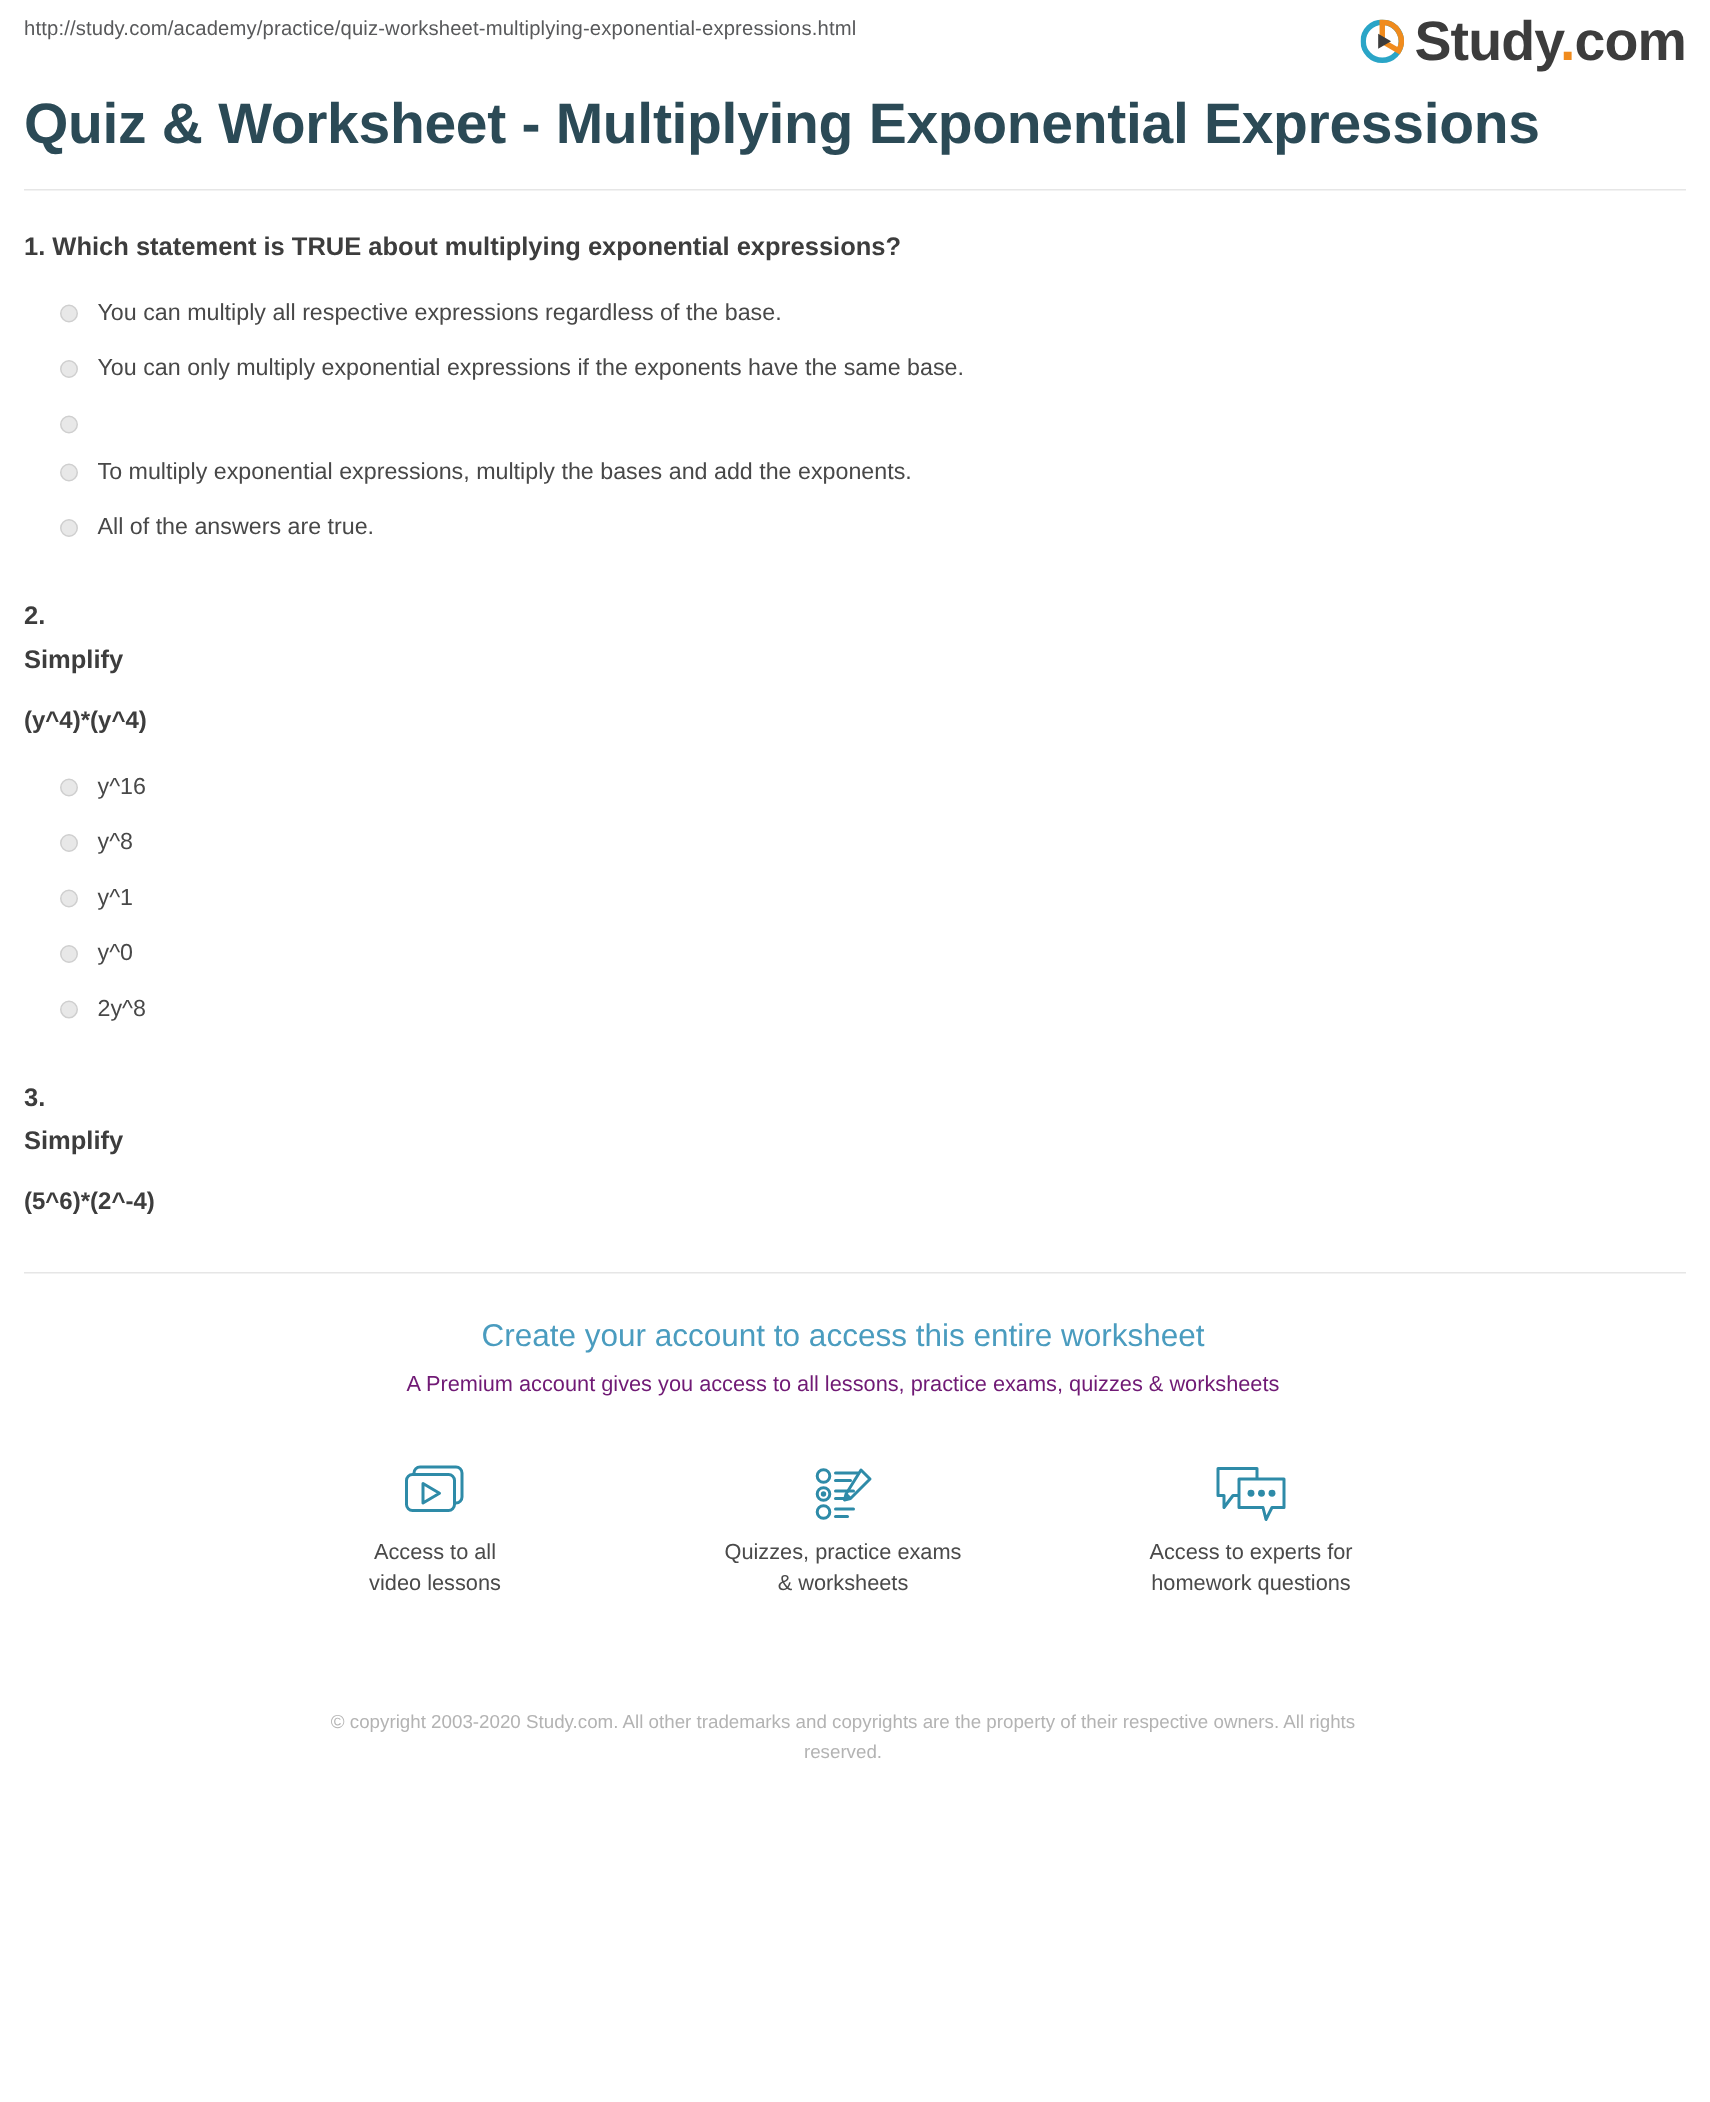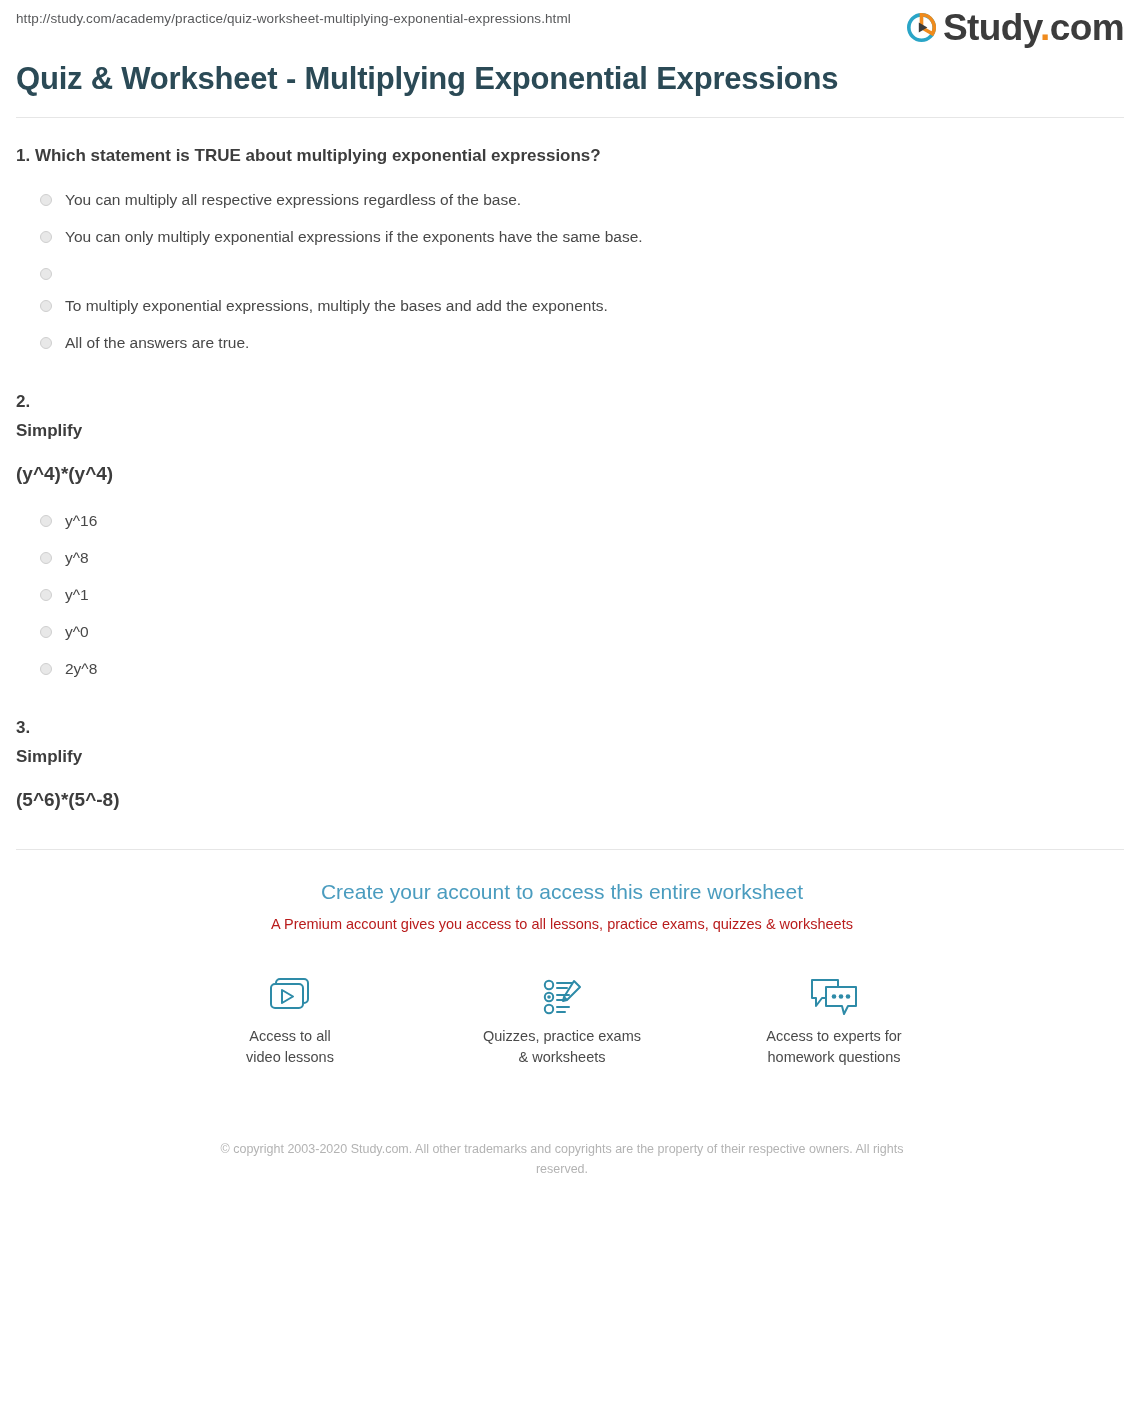--- a/index.html
+++ b/index.html
@@ -48,21 +48,21 @@
   }
   .brand-text .dot { color: #f08b1d; }
   .brand-text .tld { color: #3c3c3c; }
 
   
   .title-wrap {
     padding: 12px 16px 0 16px;
   }
   h1.page-title {
     margin: 0;
-    font-size: 31px;
+    font-size: 38px;
     font-weight: 700;
     color: #2b4a56;
     letter-spacing: -0.2px;
     line-height: 1.25;
   }
   .title-rule {
     margin: 18px 0 0 0;
     border: 0;
     border-top: 1px solid #e6e6e6;
   }
@@ -82,21 +82,21 @@
     margin: 0;
   }
   .q-stacked-line {
     font-size: 17px;
     font-weight: 700;
     color: #3d3d3d;
     line-height: 1.7;
     margin: 0;
   }
   .q-expression {
-    font-size: 19px;
+    font-size: 16px;
     font-weight: 700;
     color: #3d3d3d;
     line-height: 1.6;
     margin: 13px 0 0 0;
   }
   .options {
     list-style: none;
     margin: 14px 0 0 0;
     padding: 0;
   }
@@ -134,21 +134,21 @@
   .cta-heading {
     font-size: 21px;
     color: #4a9cbf;
     line-height: 1.3;
     margin: 0;
     text-decoration: none;
     display: block;
   }
   .cta-sub {
     font-size: 14.5px;
-    color: #b91c1c;
+    color: #701a75;
     margin: 9px 0 0 0;
     line-height: 1.4;
   }
   .feature-row {
     display: flex;
     justify-content: center;
     align-items: flex-start;
     gap: 72px;
     margin-top: 34px;
   }
@@ -252,21 +252,21 @@
       <li class="option-row">
         <span class="radio-dot"></span>
         <span class="option-label">2y^8</span>
       </li>
     </ul>
   </div>
 
   <div class="question-block">
     <p class="q-stacked-line">3.</p>
     <p class="q-stacked-line">Simplify</p>
-    <p class="q-expression">(5^6)*(5^-8)</p>
+    <p class="q-expression">(5^6)*(2^-4)</p>
   </div>
 
 </div>
 
 <hr class="footer-rule">
 
 <div class="cta-section">
   <a href="#" class="cta-heading">Create your account to access this entire worksheet</a>
   <p class="cta-sub">A Premium account gives you access to all lessons, practice exams, quizzes &amp; worksheets</p>
 

